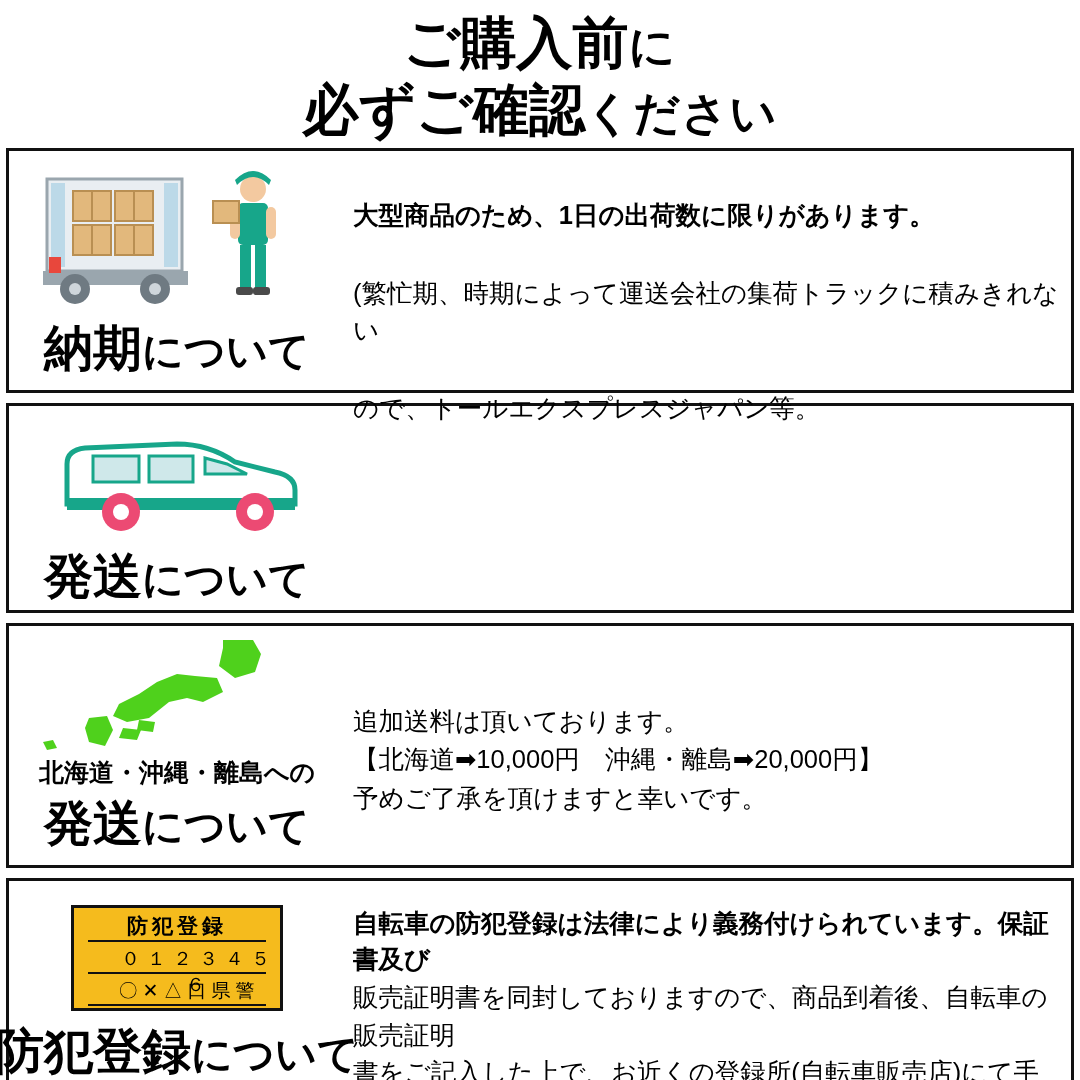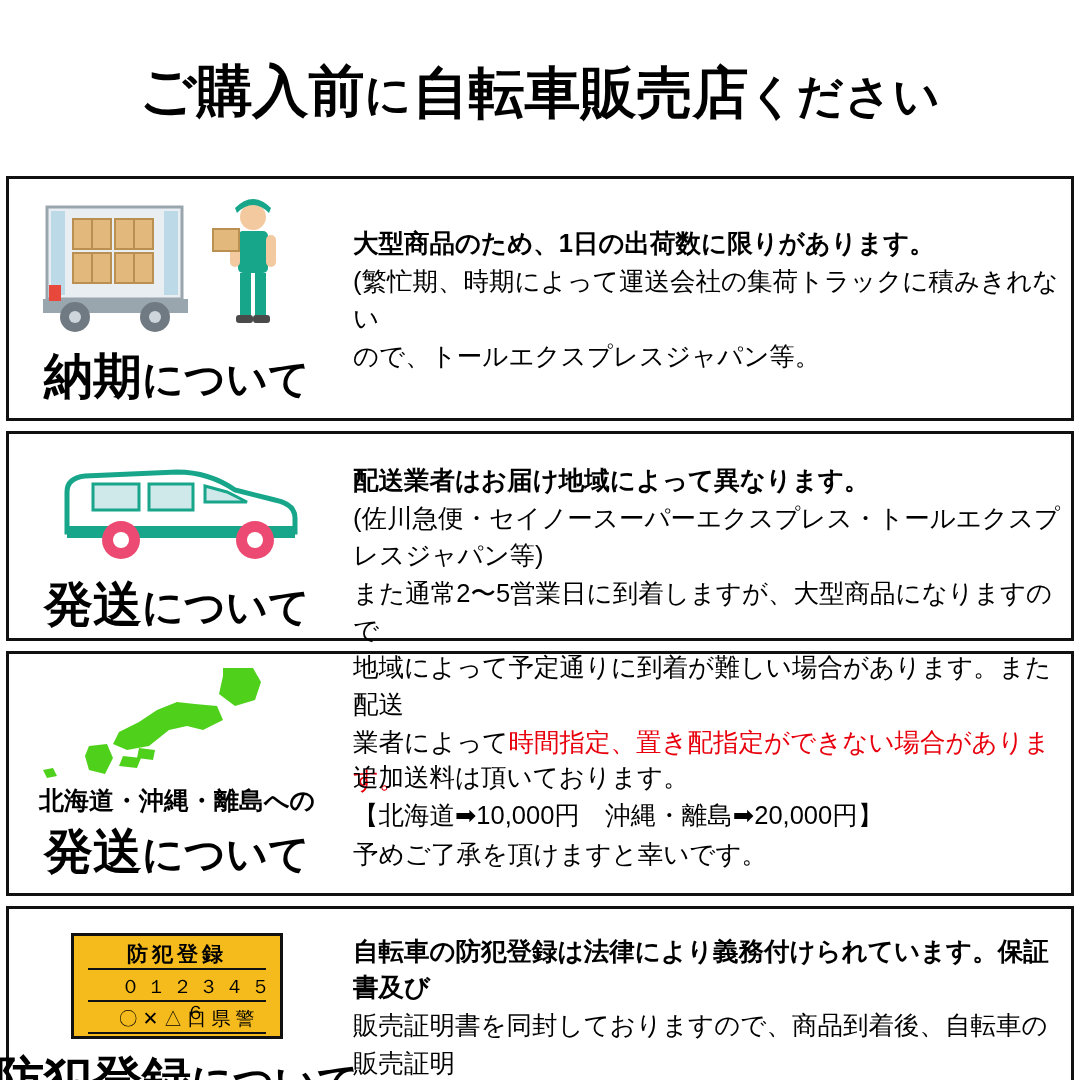--- a/index.html
+++ b/index.html
@@ -16,23 +16,23 @@
   }
   .page {
     position: relative;
     width: 1080px;
     height: 1080px;
     box-sizing: border-box;
   }
 
   
   .header {
-    height: 176px;
+    height: 148px;
     display: flex;
-    flex-direction: row;
+    flex-direction: column;
     align-items: center;
     justify-content: center;
     padding-top: 6px;
     box-sizing: border-box;
   }
   .header-line1 {
     font-size: 46px;
     font-weight: bold;
     letter-spacing: 1px;
     line-height: 1.12;
@@ -109,23 +109,23 @@
   .body-text .red {
     color: #e8000d;
   }
 
   
   #section-delivery { height: 245px; }
   #section-shipping { height: 210px; }
   #section-remote   { height: 245px; }
   #section-register { height: 218px; }
 
-  #section-delivery .sec-right { padding-top: 46px; }
+  #section-delivery .sec-right { padding-top: 46px; gap: 40px; }
   #section-shipping .sec-right { padding-top: 28px; }
-  #section-remote   .sec-right { padding-top: 104px; }
+  #section-remote   .sec-right { padding-top: 76px; }
   #section-register .sec-right { padding-top: 24px; }
 
   .spaced { font-size: 25.5px; line-height: 1.5; }
 
   
   .art {
     position: relative;
     width: 300px;
     height: 150px;
   }
@@ -181,21 +181,21 @@
 </head>
 <body>
 
 <div class="page">
 
   <div class="header">
     <div class="header-line1">
       <span class="em">ご購入前</span><span>に</span>
     </div>
     <div class="header-line2">
-      <span class="em">自転車販売店</span><span>ください</span>
+      <span class="em">必ずご確認</span><span>ください</span>
     </div>
   </div>
 
   <div class="section" id="section-delivery">
     <div class="sec-left">
       <div class="art">
         <svg width="300" height="150" viewBox="0 0 300 150" xmlns="http://www.w3.org/2000/svg">
 
           <rect x="20" y="18" width="135" height="92" fill="#e9eef2" stroke="#9aa6ae" stroke-width="3"></rect>
           <rect x="24" y="22" width="14" height="84" fill="#bcd9e8"></rect>
@@ -253,29 +253,20 @@
           <circle cx="94" cy="96" r="19" fill="#ec4a73"></circle>
           <circle cx="94" cy="96" r="8" fill="#ffffff"></circle>
           <circle cx="228" cy="96" r="19" fill="#ec4a73"></circle>
           <circle cx="228" cy="96" r="8" fill="#ffffff"></circle>
         </svg>
       </div>
       <div class="sec-title">
         <span class="big">発送</span><span>について</span>
       </div>
     </div>
-    <div class="sec-right">
-      <div class="body-head">配送業者はお届け地域によって異なります。</div>
-      <div class="body-text">(佐川急便・セイノースーパーエクスプレス・トールエクスプレスジャパン等)</div>
-      <div class="body-text">また通常2〜5営業日に到着しますが、大型商品になりますので</div>
-      <div class="body-text">地域によって予定通りに到着が難しい場合があります。また配送</div>
-      <div class="body-text">
-        <span>業者によって</span><span class="red">時間指定、置き配指定ができない場合があります。</span>
-      </div>
-    </div>
   </div>
 
   <div class="section" id="section-remote">
     <div class="sec-left">
       <div class="art" style="height:120px">
         <svg width="300" height="120" viewBox="0 0 300 120" xmlns="http://www.w3.org/2000/svg">
           <g fill="#4fd11c">
 
             <path d="M196 4 l30 0 l8 14 l-6 18 l-20 6 l-16 -12 l4 -18 z"></path>
 

